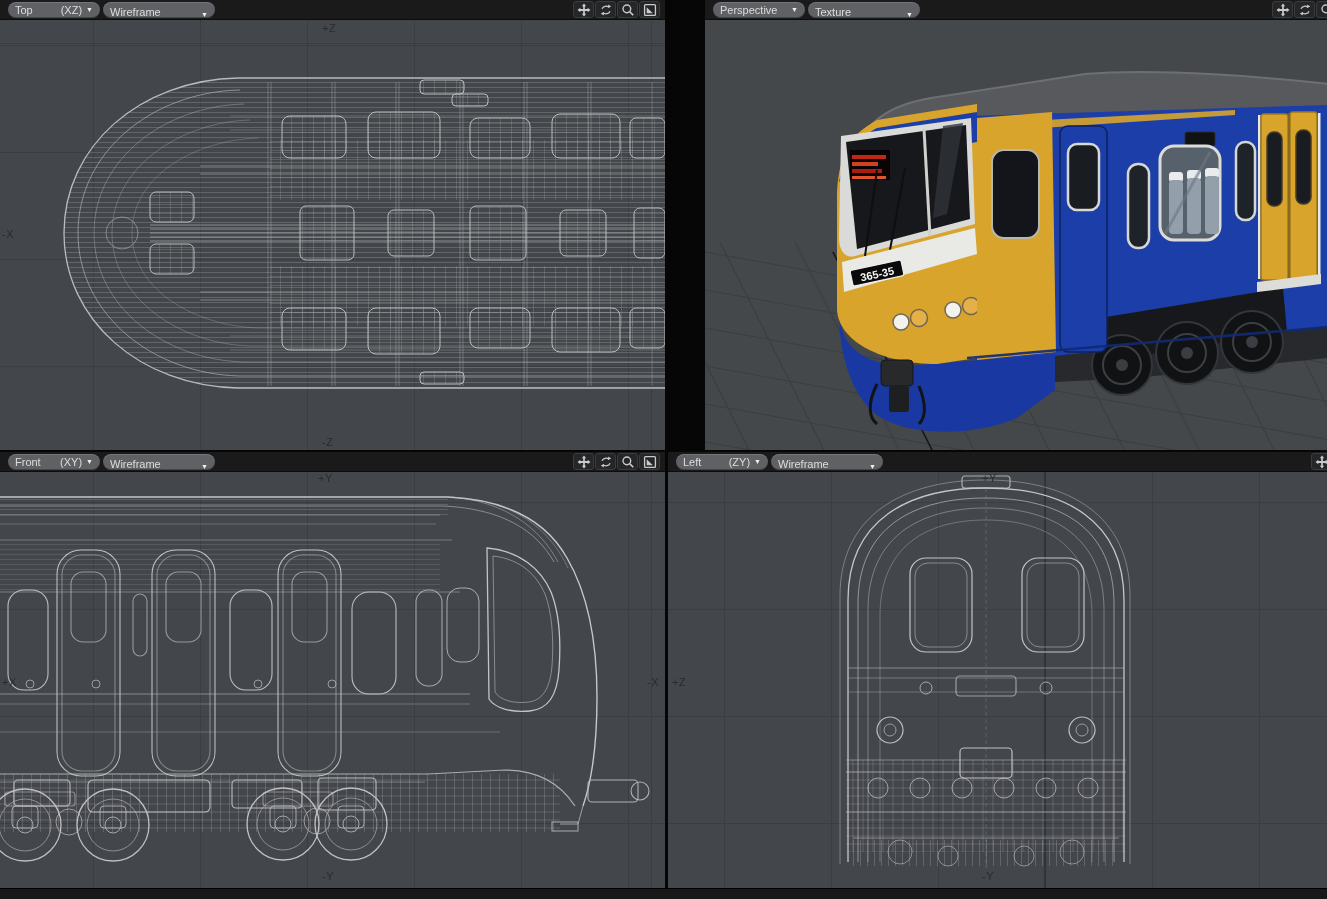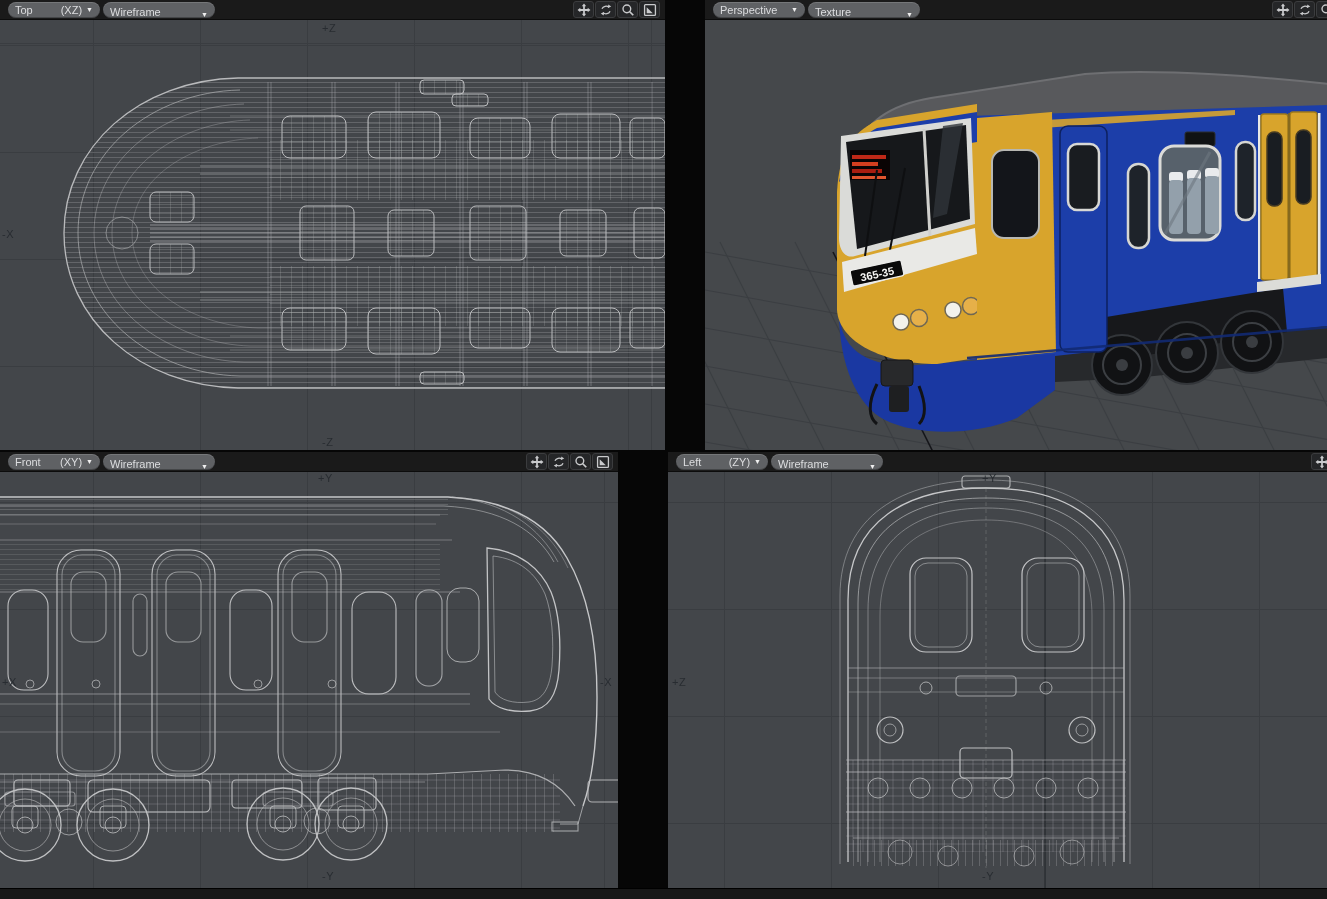--- a/index.html
+++ b/index.html
@@ -22,21 +22,21 @@
         display:flex;align-items:center;justify-content:center;box-sizing:border-box;cursor:pointer;}
   .vp-canvas{position:absolute;left:0;top:20px;right:0;bottom:0;overflow:hidden;}
   .grid-bg{background-color:#43464a;
     background-image:
       repeating-linear-gradient(to right,#3a3d41 0 1px,transparent 1px 107px),
       repeating-linear-gradient(to bottom,#3a3d41 0 1px,transparent 1px 107px);}
   .vp-canvas svg{position:absolute;left:0;top:0;}
   .ax{position:absolute;font-size:11px;color:#282c31;z-index:4;letter-spacing:.5px;}
   #vp-top{left:0;top:0;width:665px;height:450px;}
   #vp-persp{left:705px;top:0;width:659px;height:450px;}
-  #vp-front{left:0;top:452px;width:618px;height:436px;}
+  #vp-front{left:0;top:452px;width:665px;height:436px;}
   #vp-left{left:668px;top:452px;width:735px;height:436px;}
   #vp-top .grid-bg{background-position:-14px 0,0 25px;}
   #vp-front .grid-bg{background-position:-14px 0,0 30px;}
   #vp-left .grid-bg{background-position:56px 0,0 30px;}
   #bottom-strip{position:absolute;left:0;top:888px;width:1327px;height:11px;background:#181818;
                 border-top:1px solid #000;}
 </style>
 </head>
 <body>
 

